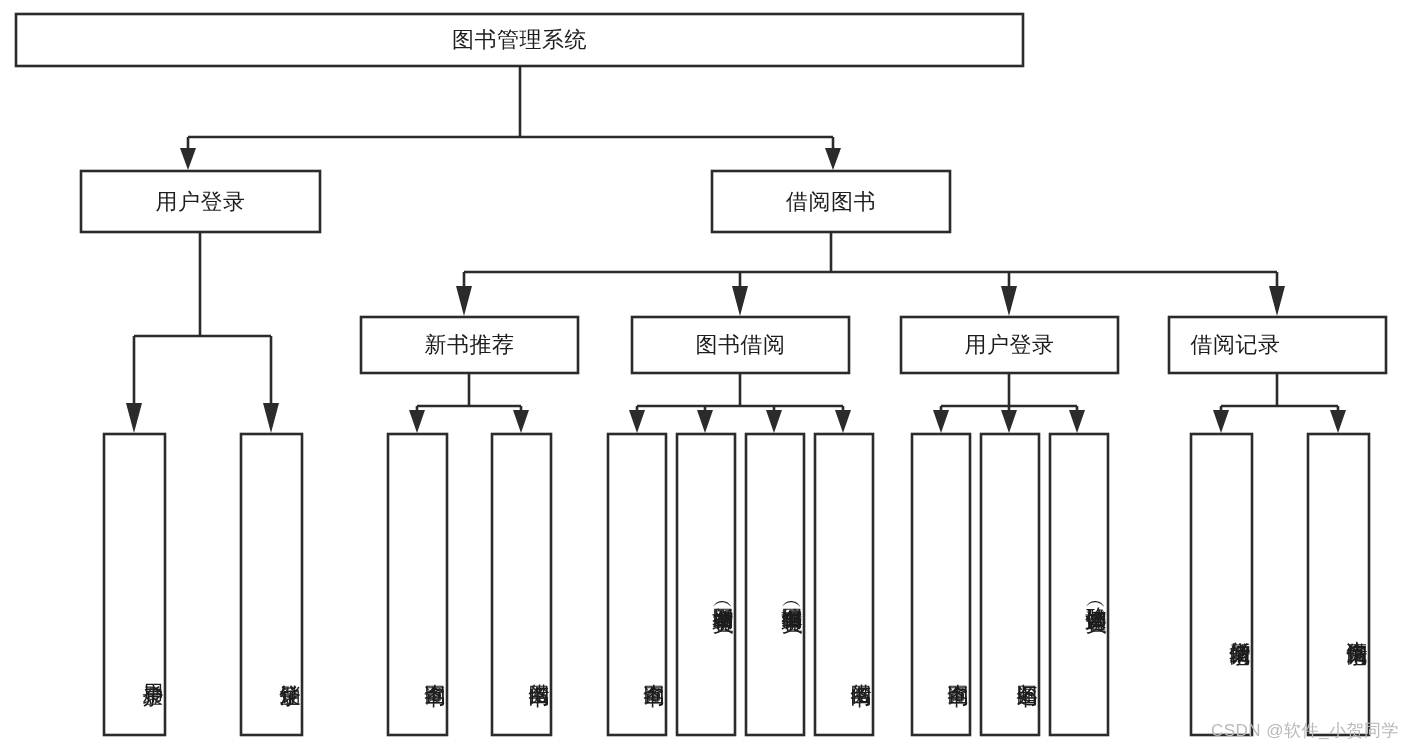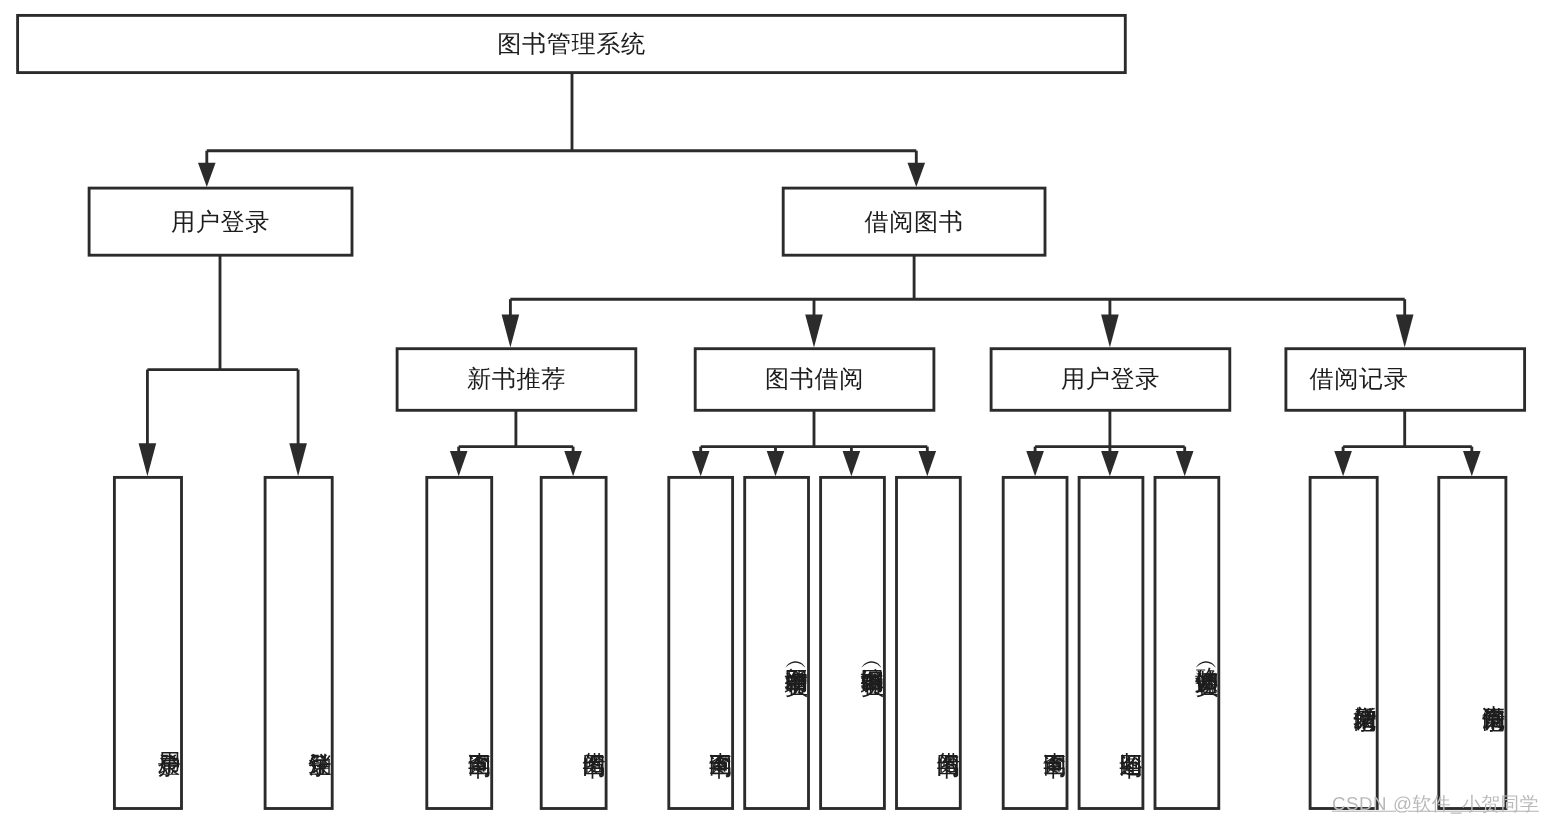--- a/index.html
+++ b/index.html
@@ -69,21 +69,20 @@
   }
   #watermark {
     position: absolute;
     right: 6px;
     bottom: 5px;
     font-size: 17px;
     color: #b9b9b9;
     font-family: "Liberation Sans", "DejaVu Sans", sans-serif;
     letter-spacing: 0.5px;
     pointer-events: none;
-    text-decoration: underline;
   }
 </style>
 </head>
 <body>
 
 <div id="diagram-root">
 
   <svg id="diagram-svg" viewBox="0 0 1405 747" xmlns="http://www.w3.org/2000/svg">
 
     <defs>

